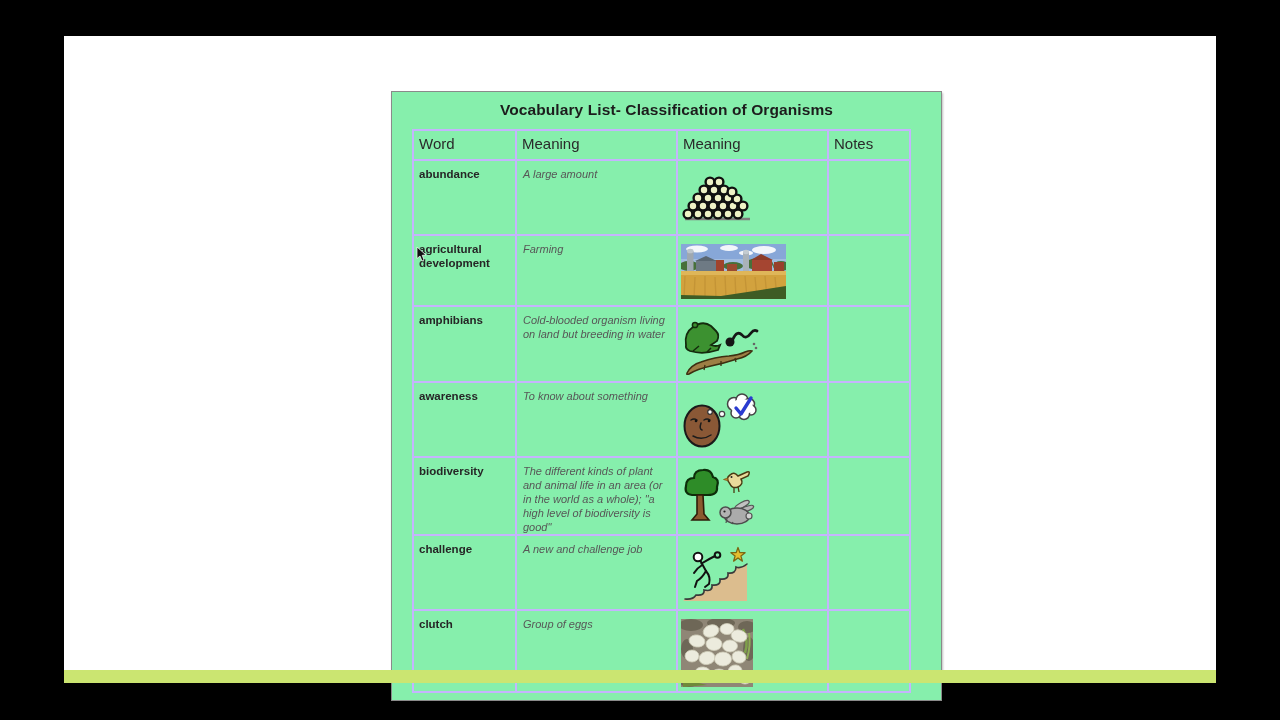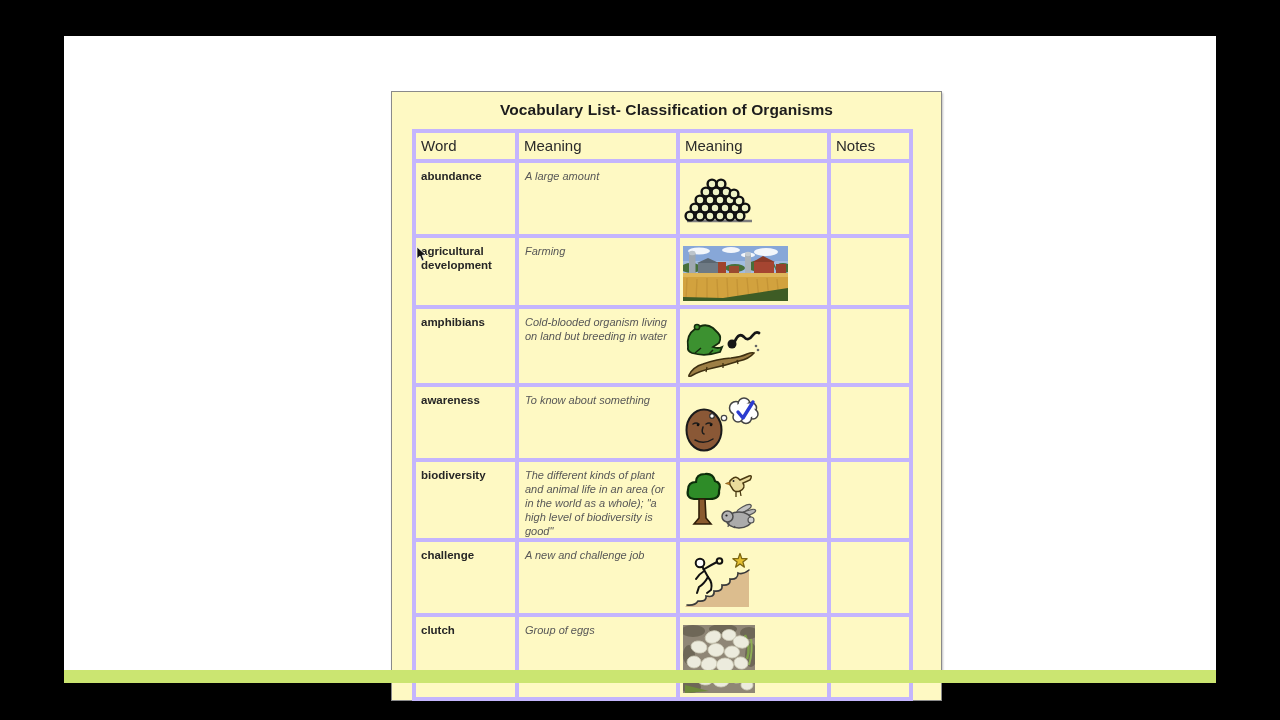--- a/index.html
+++ b/index.html
@@ -4,32 +4,32 @@
 <style>
   html,body{margin:0;padding:0;}
   body{
     width:1280px;height:720px;background:#000;
     font-family:"Liberation Sans",sans-serif;
     position:relative;overflow:hidden;
   }
   .stage{position:absolute;left:64px;top:36px;width:1152px;height:634px;background:#ffffff;}
   .accent-strip{position:absolute;left:64px;top:670px;width:1152px;height:13px;background:#cbe571;}
   .document{
-    position:absolute;left:327px;top:55px;width:549px;height:608px;background:#fef9c3;
+    position:absolute;left:327px;top:55px;width:549px;height:608px;background:#86efac;
     border:1px solid #8a8a8a;box-shadow:1px 2px 2px rgba(0,0,0,0.25);
   }
   .doc-title{
     text-align:center;font-weight:bold;font-size:15.5px;color:#1c1c1c;
     padding-top:9px;letter-spacing:.1px;
   }
   table.vocab{
     position:absolute;left:20px;top:37px;border-collapse:collapse;table-layout:fixed;
   }
   table.vocab td,table.vocab th{
-    border:4px solid #c4b5fd;vertical-align:top;text-align:left;overflow:hidden;
+    border:2px solid #c4b5fd;vertical-align:top;text-align:left;overflow:hidden;
   }
   th.hdr{font-weight:normal;font-size:15px;color:#2a2a2a;padding:4px 4px 4px 5px;}
   td.word{font-weight:bold;font-size:11.5px;color:#262626;padding:6px 4px 0 5px;line-height:1.25;margin-top:32px;}
   td.meaning{font-size:11px;color:#575757;padding:6px 8px 0 6px;line-height:1.28;font-style:italic;}
   td.symbol{padding:0;}
   td.symbol .symwrap{padding:8px 0 0 3px;}
   td.notes{padding:4px;}
   .cursor{position:absolute;left:24px;top:155px;width:11px;height:15px;}
 </style>
 </head>

